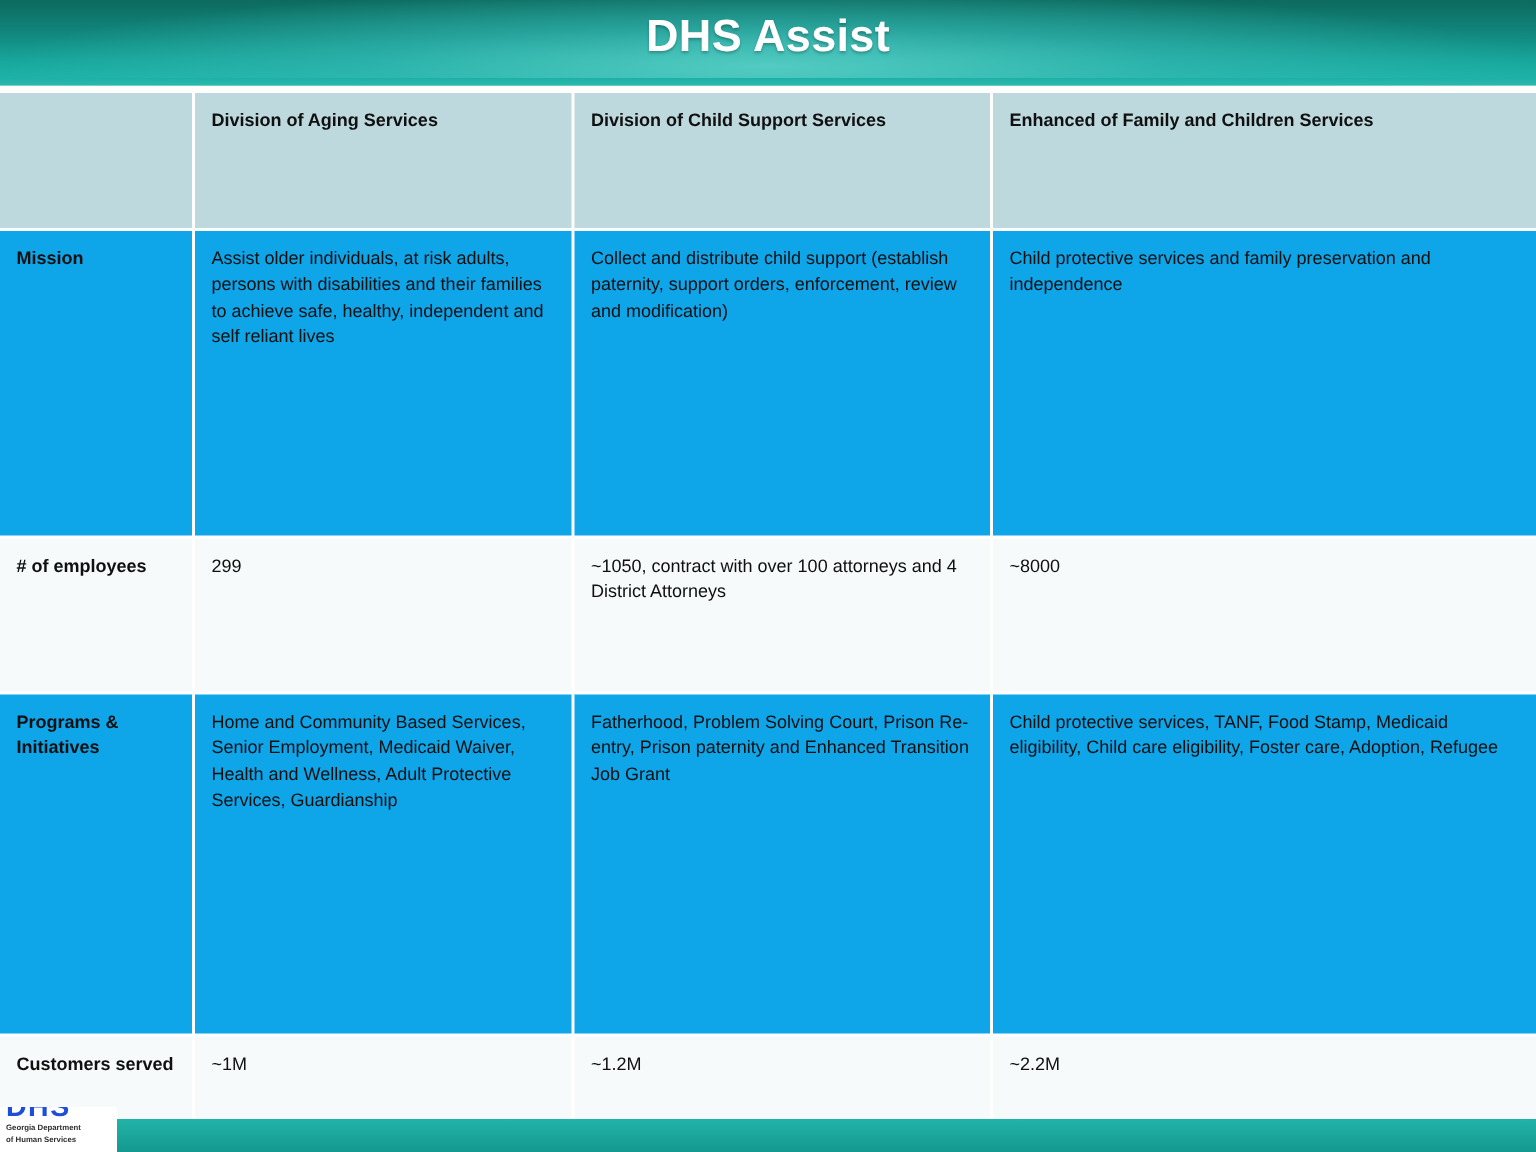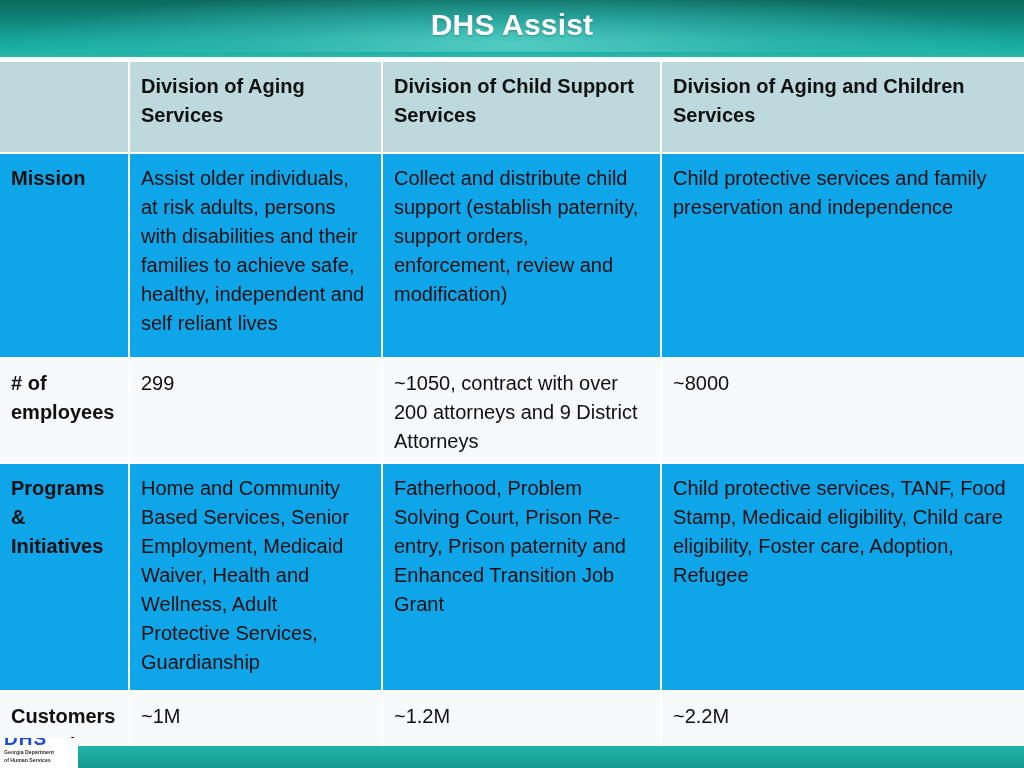--- a/index.html
+++ b/index.html
@@ -65,21 +65,21 @@
   #profile-table col.c1 { width: 253px; }
   #profile-table col.c2 { width: 279px; }
   #profile-table col.c3 { width: 363px; }
 
   #profile-table th,
   #profile-table td {
     vertical-align: top;
     padding: 10px 11px 6px 11px;
     border-right: 2px solid #ffffff;
     border-bottom: 2px solid #ffffff;
-    font-size: 20px;
+    font-size: 12px;
     line-height: 1.45;
     color: #101010;
     text-align: left;
   }
   #profile-table td:last-child,
   #profile-table th:last-child { border-right: none; }
 
   
   tr.head-row th {
     background: #bdd9dd;
@@ -160,34 +160,34 @@
     <col class="c0">
       <col class="c1">
       <col class="c2">
       <col class="c3">
   </colgroup>
   <thead>
     <tr class="head-row">
       <th class="corner"></th>
       <th>Division of Aging Services</th>
       <th>Division of Child Support Services</th>
-      <th>Division of Aging and Children Services</th>
+      <th>Enhanced of Family and Children Services</th>
     </tr>
   </thead>
   <tbody>
     <tr class="band-a r-mission">
       <td class="rowhead">Mission</td>
       <td>Assist older individuals, at risk adults, persons with disabilities and their families to achieve safe, healthy, independent and self reliant lives</td>
       <td>Collect and distribute child support (establish paternity, support orders, enforcement, review and modification)</td>
       <td>Child protective services and family preservation and independence</td>
     </tr>
     <tr class="band-b r-employees">
       <td class="rowhead"># of employees</td>
       <td>299</td>
-      <td>~1050, contract with over 200 attorneys and 9 District Attorneys</td>
+      <td>~1050, contract with over 100 attorneys and 4 District Attorneys</td>
       <td>~8000</td>
     </tr>
     <tr class="band-a r-programs">
       <td class="rowhead">Programs &amp; Initiatives</td>
       <td>Home and Community Based Services, Senior Employment, Medicaid Waiver, Health and Wellness, Adult Protective Services, Guardianship</td>
       <td>Fatherhood, Problem Solving Court, Prison Re-entry, Prison paternity and Enhanced Transition Job Grant</td>
       <td>Child protective services, TANF, Food Stamp, Medicaid eligibility, Child care eligibility, Foster care, Adoption, Refugee</td>
     </tr>
     <tr class="band-b r-customers">
       <td class="rowhead">Customers served</td>

